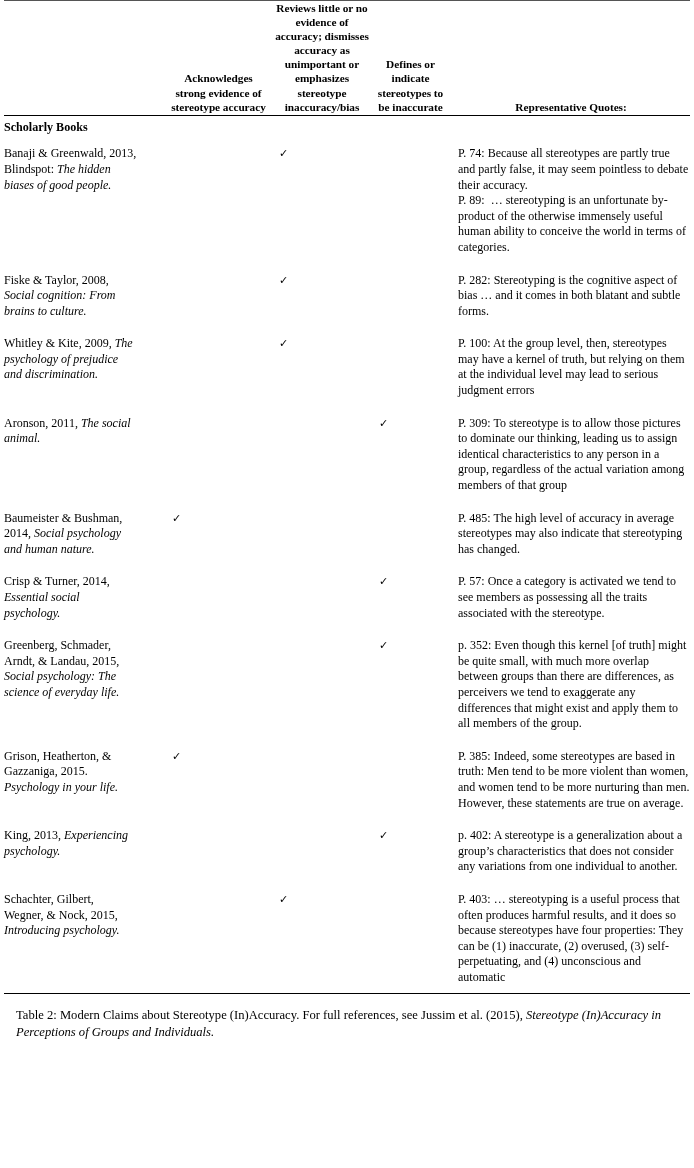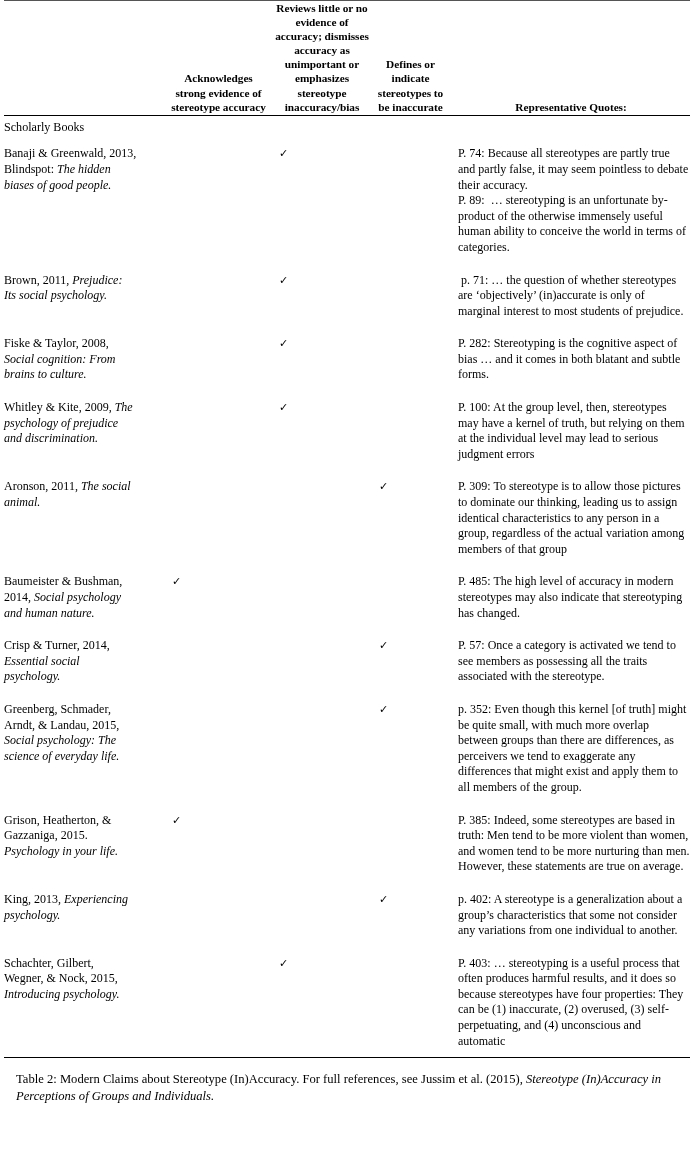--- a/index.html
+++ b/index.html
@@ -50,21 +50,21 @@
   thead th.spacer-head { border-bottom: 1.5px solid #000; }
 
   tbody td {
     vertical-align: top;
     font-size: 12px;
     line-height: 15.6px;
     padding: 0;
   }
 
   tr.section-row td {
-    font-weight: normal;
+    font-weight: bold;
     font-size: 12.1px;
     padding-top: 4px;
     padding-bottom: 2px;
   }
 
   tr.entry-row td.ref-cell {
     padding-top: 9px;
     padding-right: 8px;
     padding-bottom: 8px;
   }
@@ -118,27 +118,20 @@
           <td colspan="5">Scholarly Books</td>
         </tr>
         <tr class="entry-row">
           <td class="ref-cell">Banaji &amp; Greenwald, 2013,<br>Blindspot: <i>The hidden<br>biases of good people.</i></td>
           <td class="check-cell"></td>
           <td class="check-cell">✓</td>
           <td class="check-cell"></td>
           <td class="quote-cell">P. 74: Because all stereotypes are partly true and partly false, it may seem pointless to debate their accuracy.<br>P. 89:&nbsp; … stereotyping is an unfortunate by-product of the otherwise immensely useful human ability to conceive the world in terms of categories.</td>
         </tr>
         <tr class="entry-row">
-          <td class="ref-cell">Brown, 2011, <i>Prejudice:<br>Its social psychology.</i></td>
-          <td class="check-cell"></td>
-          <td class="check-cell">✓</td>
-          <td class="check-cell"></td>
-          <td class="quote-cell">&nbsp;p. 71: … the question of whether stereotypes are ‘objectively’ (in)accurate is only of marginal interest to most students of prejudice.</td>
-        </tr>
-        <tr class="entry-row">
           <td class="ref-cell">Fiske &amp; Taylor, 2008,<br><i>Social cognition: From<br>brains to culture.</i></td>
           <td class="check-cell"></td>
           <td class="check-cell">✓</td>
           <td class="check-cell"></td>
           <td class="quote-cell">P. 282: Stereotyping is the cognitive aspect of bias … and it comes in both blatant and subtle forms.</td>
         </tr>
         <tr class="entry-row">
           <td class="ref-cell">Whitley &amp; Kite, 2009, <i>The<br>psychology of prejudice<br>and discrimination.</i></td>
           <td class="check-cell"></td>
           <td class="check-cell">✓</td>
@@ -150,21 +143,21 @@
           <td class="check-cell"></td>
           <td class="check-cell"></td>
           <td class="check-cell">✓</td>
           <td class="quote-cell">P. 309: To stereotype is to allow those pictures to dominate our thinking, leading us to assign identical characteristics to any person in a group, regardless of the actual variation among members of that group</td>
         </tr>
         <tr class="entry-row">
           <td class="ref-cell">Baumeister &amp; Bushman,<br>2014, <i>Social psychology<br>and human nature.</i></td>
           <td class="check-cell">✓</td>
           <td class="check-cell"></td>
           <td class="check-cell"></td>
-          <td class="quote-cell">P. 485: The high level of accuracy in modern stereotypes may also indicate that stereotyping has changed.</td>
+          <td class="quote-cell">P. 485: The high level of accuracy in average stereotypes may also indicate that stereotyping has changed.</td>
         </tr>
         <tr class="entry-row">
           <td class="ref-cell">Crisp &amp; Turner, 2014,<br><i>Essential social<br>psychology.</i></td>
           <td class="check-cell"></td>
           <td class="check-cell"></td>
           <td class="check-cell">✓</td>
           <td class="quote-cell">P. 57: Once a category is activated we tend to see members as possessing all the traits associated with the stereotype.</td>
         </tr>
         <tr class="entry-row">
           <td class="ref-cell">Greenberg, Schmader,<br>Arndt, &amp; Landau, 2015,<br><i>Social psychology: The<br>science of everyday life.</i></td>
@@ -178,21 +171,21 @@
           <td class="check-cell">✓</td>
           <td class="check-cell"></td>
           <td class="check-cell"></td>
           <td class="quote-cell">P. 385: Indeed, some stereotypes are based in truth: Men tend to be more violent than women, and women tend to be more nurturing than men. However, these statements are true on average.</td>
         </tr>
         <tr class="entry-row">
           <td class="ref-cell">King, 2013, <i>Experiencing<br>psychology.</i></td>
           <td class="check-cell"></td>
           <td class="check-cell"></td>
           <td class="check-cell">✓</td>
-          <td class="quote-cell">p. 402: A stereotype is a generalization about a group’s characteristics that some not consider any variations from one individual to another.</td>
+          <td class="quote-cell">p. 402: A stereotype is a generalization about a group’s characteristics that does not consider any variations from one individual to another.</td>
         </tr>
         <tr class="entry-row last-row">
           <td class="ref-cell">Schachter, Gilbert,<br>Wegner, &amp; Nock, 2015,<br><i>Introducing psychology.</i></td>
           <td class="check-cell"></td>
           <td class="check-cell">✓</td>
           <td class="check-cell"></td>
           <td class="quote-cell">P. 403: … stereotyping is a useful process that often produces harmful results, and it does so because stereotypes have four properties: They can be (1) inaccurate, (2) overused, (3) self-perpetuating, and (4) unconscious and automatic</td>
         </tr>
       </tbody>
   </table>

